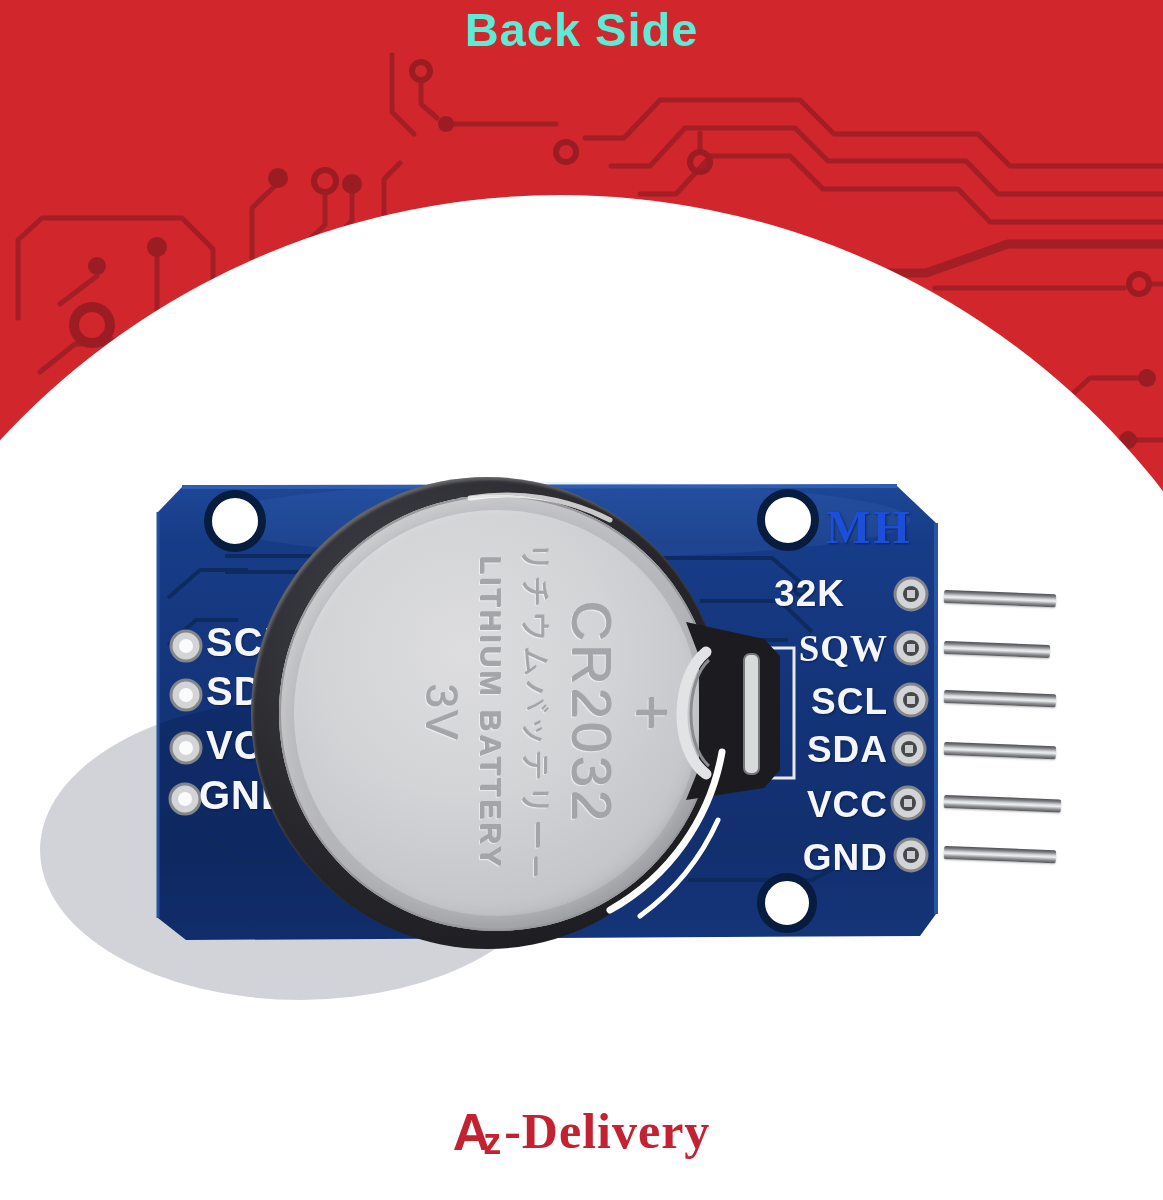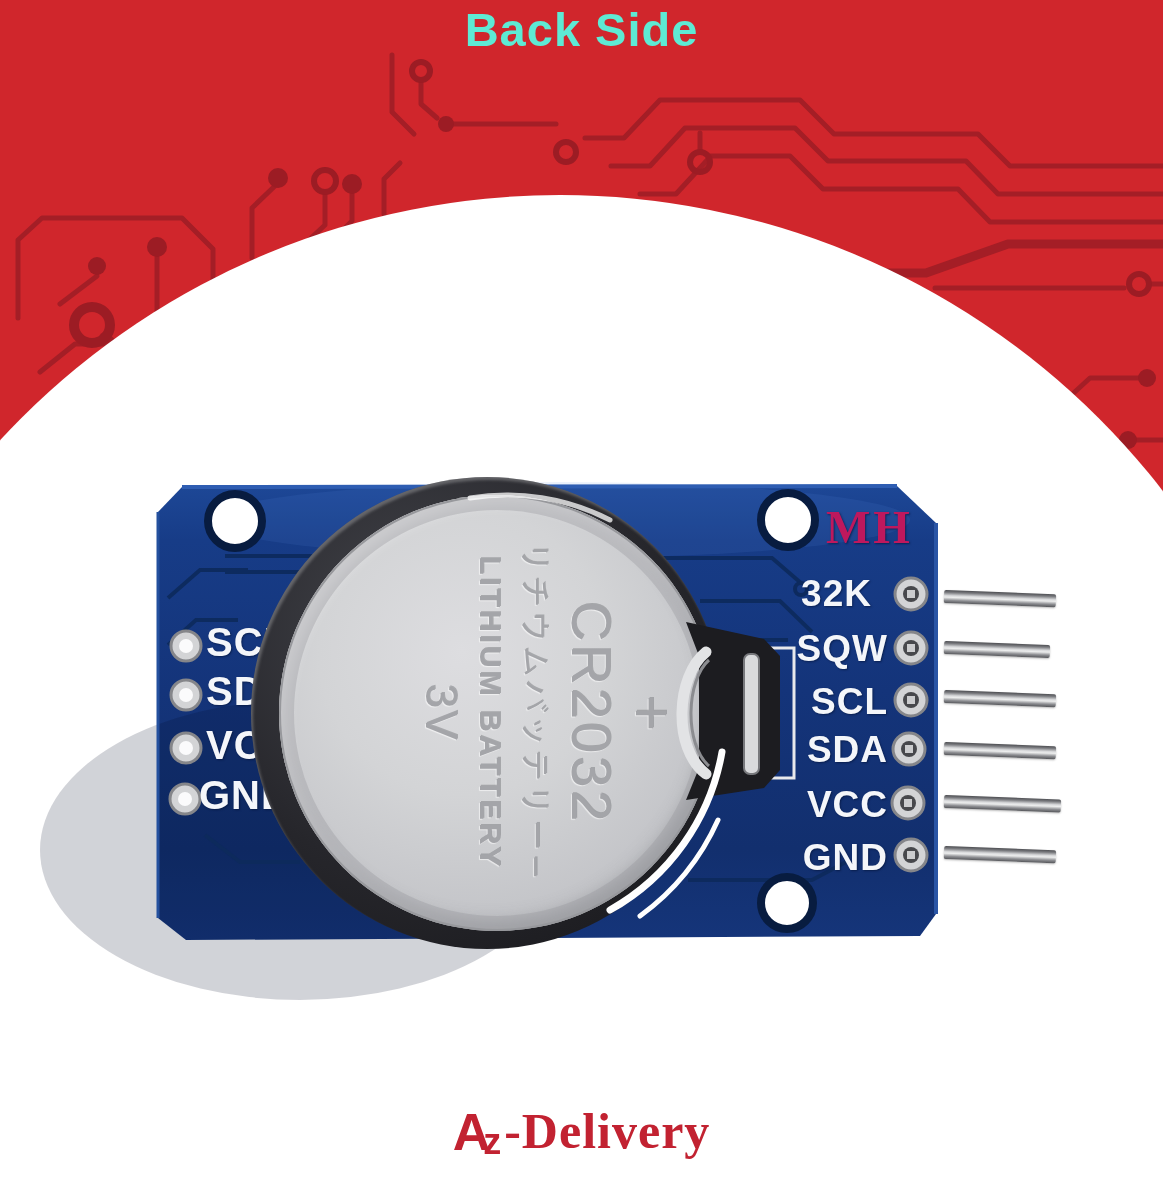--- a/index.html
+++ b/index.html
@@ -15,21 +15,21 @@
   
   .board-svg{position:absolute;left:0;top:0;z-index:3;}
   .pin{position:absolute;width:112px;height:13px;border-radius:2px;z-index:4;
       background:linear-gradient(180deg,#4e4f53 0%,#7b7c80 18%,#d9dadc 42%,#eceded 55%,#8e8f93 78%,#55565a 100%);
       transform:rotate(2.2deg);transform-origin:left center;box-shadow:0 1px 2px rgba(0,0,0,.25);}
   .pcb-label{position:absolute;color:#f4f6fa;font-weight:bold;z-index:5;
       text-shadow:1px 1px 2px rgba(4,18,54,.6);line-height:1;}
   .left-label{font-size:40px;letter-spacing:1px;}
   .right-label{width:102px;text-align:right;font-size:37px;letter-spacing:1px;}
   .brand{position:absolute;left:826px;top:500px;font-family:"Liberation Serif",serif;
-      font-size:47px;font-weight:bold;letter-spacing:3px;color:#be185d;z-index:5;
+      font-size:47px;font-weight:bold;letter-spacing:3px;color:#1d4ed8;z-index:5;
       text-shadow:1px 1px 2px rgba(4,18,54,.6);}
   
   .holder-disc{position:absolute;left:251px;top:477px;width:472px;height:472px;border-radius:50%;
       background:radial-gradient(circle at 36% 32%,#44454b 0%,#26262b 55%,#161619 100%);z-index:6;
       box-shadow:inset 2px 3px 3px rgba(255,255,255,.25);}
   .battery{position:absolute;left:279px;top:495px;width:436px;height:436px;border-radius:50%;z-index:7;
       background:radial-gradient(circle at 42% 36%,#dddde0 0%,#d3d4d6 38%,#c3c4c8 72%,#b0b1b5 100%);
       box-shadow:inset 0 0 0 2px #97989c, inset 0 0 0 15px rgba(148,149,154,.35),
                  inset 6px 8px 14px rgba(255,255,255,.55), inset -8px -10px 16px rgba(110,111,116,.35);}
   .battery-face{position:absolute;left:0;top:0;width:436px;height:436px;transform:rotate(90deg);
@@ -201,22 +201,22 @@
   <div class="pin" style="left:944px;top:690px;"></div>
   <div class="pin" style="left:944px;top:742px;"></div>
   <div class="pin" style="left:944px;top:795px;width:117px;"></div>
   <div class="pin" style="left:944px;top:846px;"></div>
 
   <div class="pcb-label left-label" style="left:206px;top:622px;">SCL</div>
   <div class="pcb-label left-label" style="left:206px;top:671px;">SDA</div>
   <div class="pcb-label left-label" style="left:206px;top:725px;">VCC</div>
   <div class="pcb-label left-label" style="left:199px;top:775px;">GND</div>
 
-  <div class="pcb-label right-label" style="left:770px;top:575px;">32K</div>
-  <div class="pcb-label right-label" style="left:786px;top:630px;">SQW</div>
+  <div class="pcb-label right-label" style="left:743px;top:575px;">32K</div>
+  <div class="pcb-label right-label" style="left:786px;top:630px;font-family:Liberation Serif, serif;">SQW</div>
   <div class="pcb-label right-label" style="left:786px;top:683px;">SCL</div>
   <div class="pcb-label right-label" style="left:786px;top:731px;">SDA</div>
   <div class="pcb-label right-label" style="left:786px;top:786px;">VCC</div>
   <div class="pcb-label right-label" style="left:786px;top:839px;">GND</div>
 
   <div class="brand">MH</div>
 
   <div class="holder-disc"></div>
   <div class="battery">
     <div class="battery-face">

